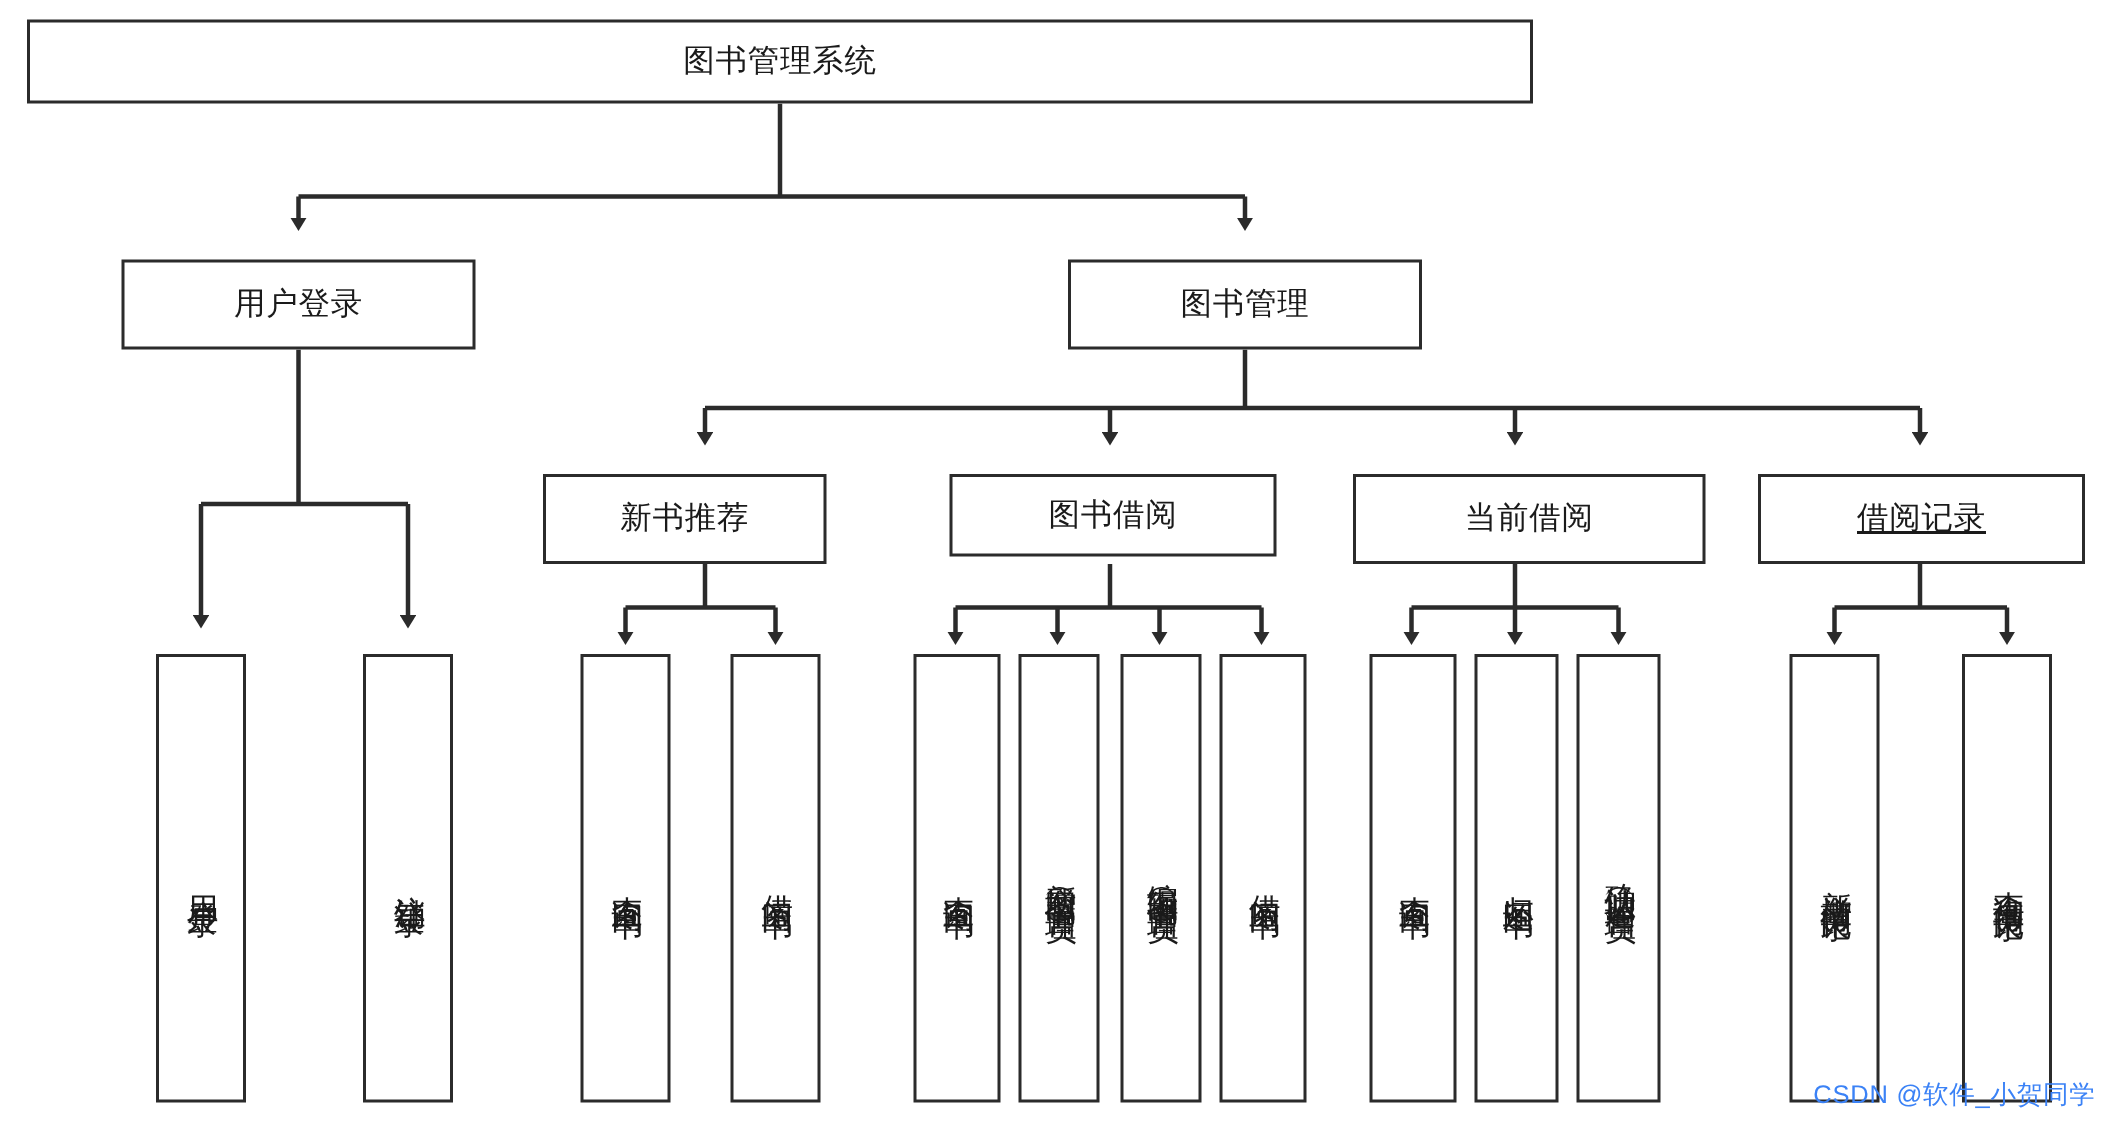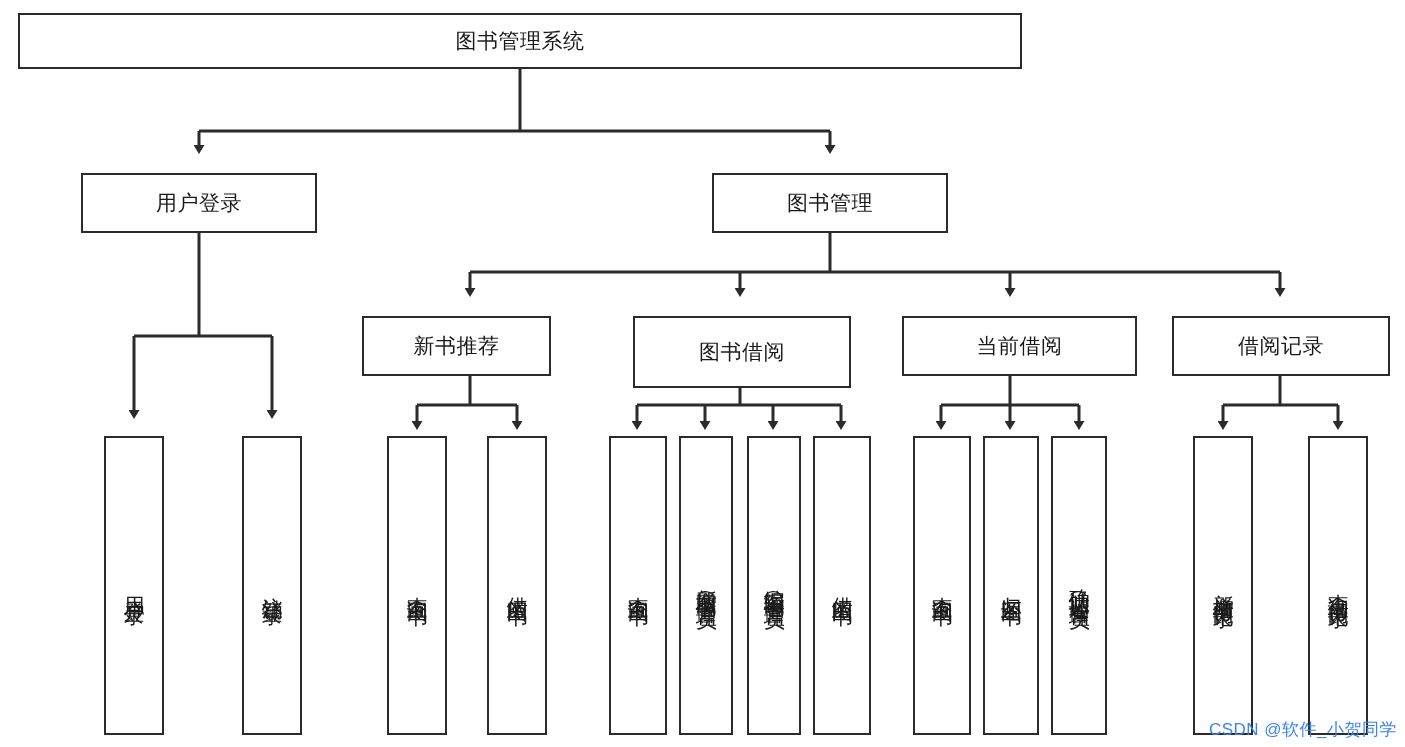--- a/index.html
+++ b/index.html
@@ -126,27 +126,27 @@
   <div class="node horiz" style="left:81px; top:173px; width:236px; height:60px;">
     <span>用户登录</span>
   </div>
   <div class="node horiz" style="left:712px; top:173px; width:236px; height:60px;">
     <span>图书管理</span>
   </div>
 
   <div class="node horiz" style="left:362px; top:316px; width:189px; height:60px;">
     <span>新书推荐</span>
   </div>
-  <div class="node horiz" style="left:633px; top:316px; width:218px; height:72px;">
+  <div class="node horiz" style="left:633px; top:316px; width:218px; height:55px;">
     <span>图书借阅</span>
   </div>
   <div class="node horiz" style="left:902px; top:316px; width:235px; height:60px;">
     <span>当前借阅</span>
   </div>
-  <div class="node horiz" style="left:1172px; top:316px; width:218px; height:60px;">
+  <div class="node horiz" style="left:1172px; top:316px; width:218px; height:60px;text-decoration:underline;">
     <span>借阅记录</span>
   </div>
 
   <div class="node vert" style="left:104px; top:436px; width:60px; height:299px;">
     <span class="vtext">用户登录</span>
   </div>
   <div class="node vert" style="left:242px; top:436px; width:60px; height:299px;">
     <span class="vtext">注销登录</span>
   </div>
 

